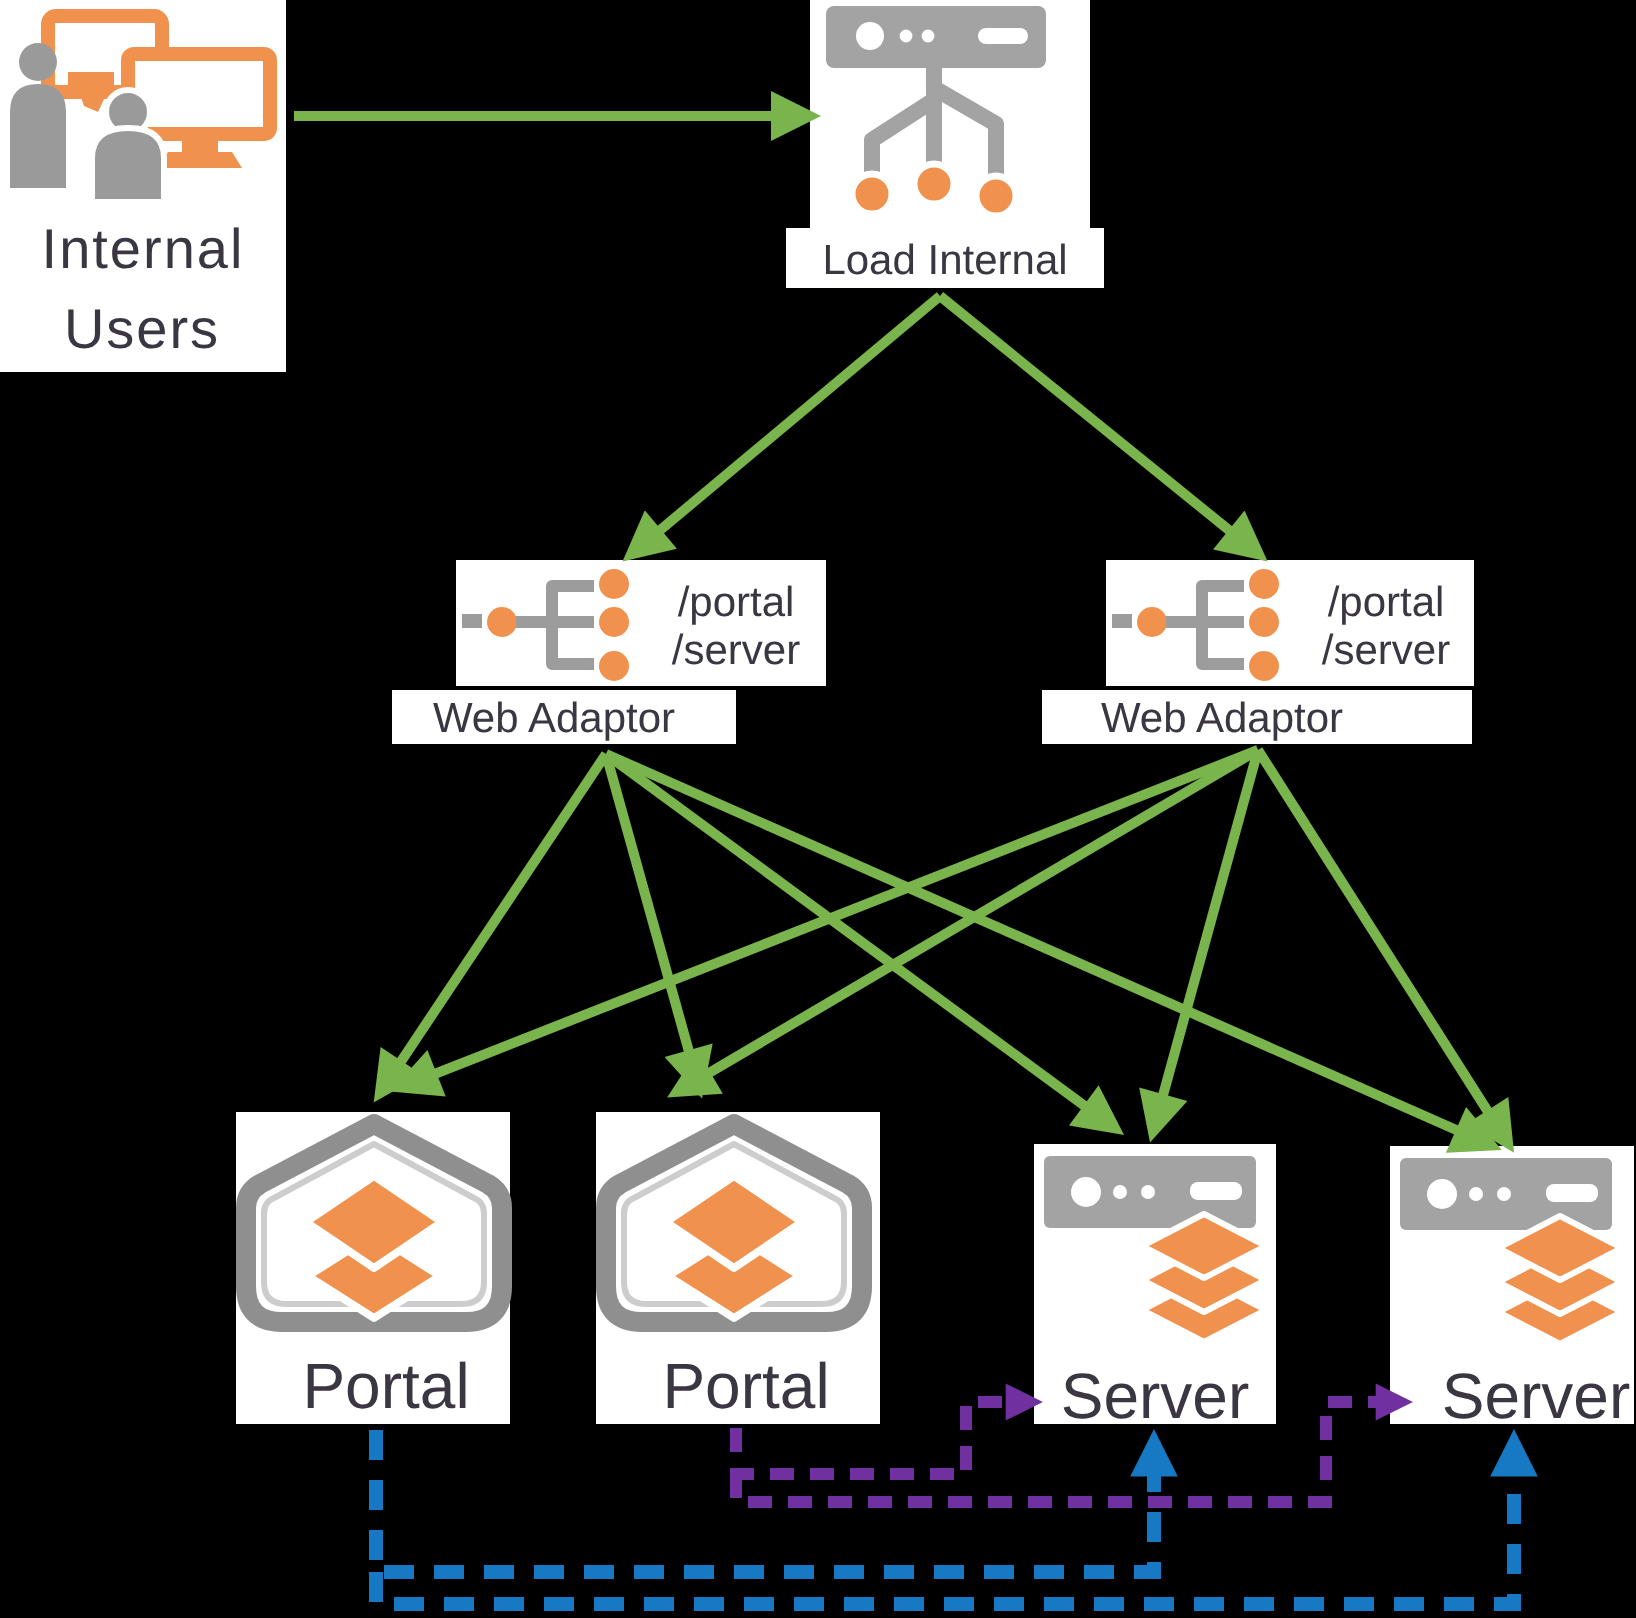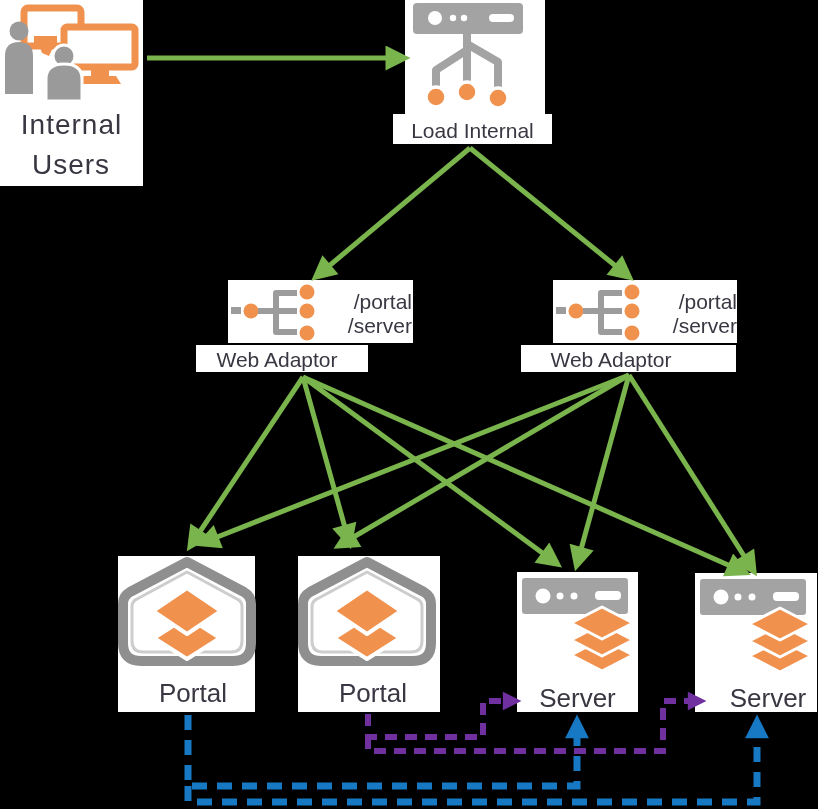--- a/index.html
+++ b/index.html
@@ -2,24 +2,24 @@
 <html><head>
 <meta charset="utf-8">
 <style>
   html,body{margin:0;padding:0;background:#000;}
   #stage{position:relative;width:818px;height:809px;background:#000;overflow:hidden;
          font-family:"Liberation Sans",sans-serif;}
   .wbox{position:absolute;background:#ffffff;}
   svg{position:absolute;left:0;top:0;z-index:5;}
   .lbl{position:absolute;z-index:10;color:#3a3642;text-align:center;
        font-family:"Liberation Sans",sans-serif;}
-  .lbl.left{text-align:right;}
+  .lbl.left{text-align:center;}
   .iu{font-size:28px;letter-spacing:1px;line-height:34px;}
   .mid{font-size:21px;line-height:27px;}
-  .big{font-size:26px;line-height:28px;}
+  .big{font-size:32px;line-height:28px;}
 </style>
 </head>
 <body>
 
 <div id="stage">
 
   <div class="wbox" style="left:0;top:0;width:143px;height:186px"></div>
   <div class="wbox" style="left:405px;top:0;width:140px;height:115px"></div>
   <div class="wbox" style="left:393px;top:114px;width:159px;height:30px"></div>
   <div class="wbox" style="left:228px;top:280px;width:185px;height:63px"></div>

